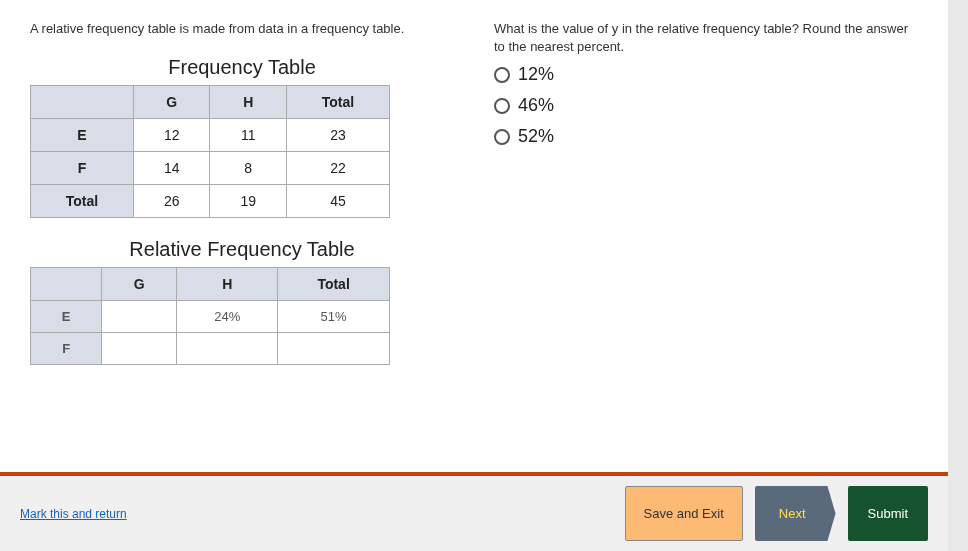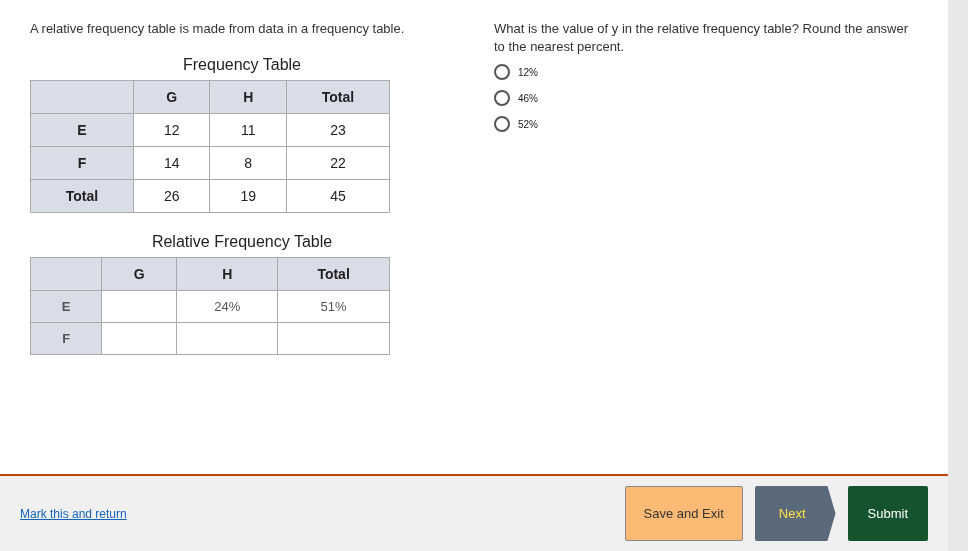--- a/index.html
+++ b/index.html
@@ -35,21 +35,21 @@
       flex: 1;
     }
     .intro-text {
       font-size: 13px;
       color: #333;
       margin-bottom: 18px;
       line-height: 1.4;
     }
     .table-title {
       text-align: center;
-      font-size: 16px;
+      font-size: 20px;
       font-weight: 500;
       margin-bottom: 6px;
       color: #222;
     }
     .freq-table {
       border-collapse: collapse;
       width: 100%;
       max-width: 360px;
       margin-bottom: 20px;
     }
@@ -108,21 +108,21 @@
     .radio-options {
       display: flex;
       flex-direction: column;
       gap: 10px;
       margin-top: 8px;
     }
     .radio-option {
       display: flex;
       align-items: center;
       gap: 8px;
-      font-size: 10px;
+      font-size: 18px;
       cursor: pointer;
     }
     .radio-circle {
       width: 16px;
       height: 16px;
       border-radius: 50%;
       border: 2px solid #555;
       display: flex;
       align-items: center;
       justify-content: center;
@@ -137,21 +137,21 @@
       width: 8px;
       height: 8px;
       border-radius: 50%;
       background: #333;
     }
     .bottom-bar {
       display: flex;
       align-items: center;
       justify-content: space-between;
       padding: 10px 20px;
-      border-top: 2px solid #c2410c;
+      border-top: 4px solid #c2410c;
       background: #f0f0f0;
     }
     .mark-link {
       font-size: 12px;
       color: #1565c0;
       text-decoration: underline;
       cursor: pointer;
     }
     .bottom-right-buttons {
       display: flex;

